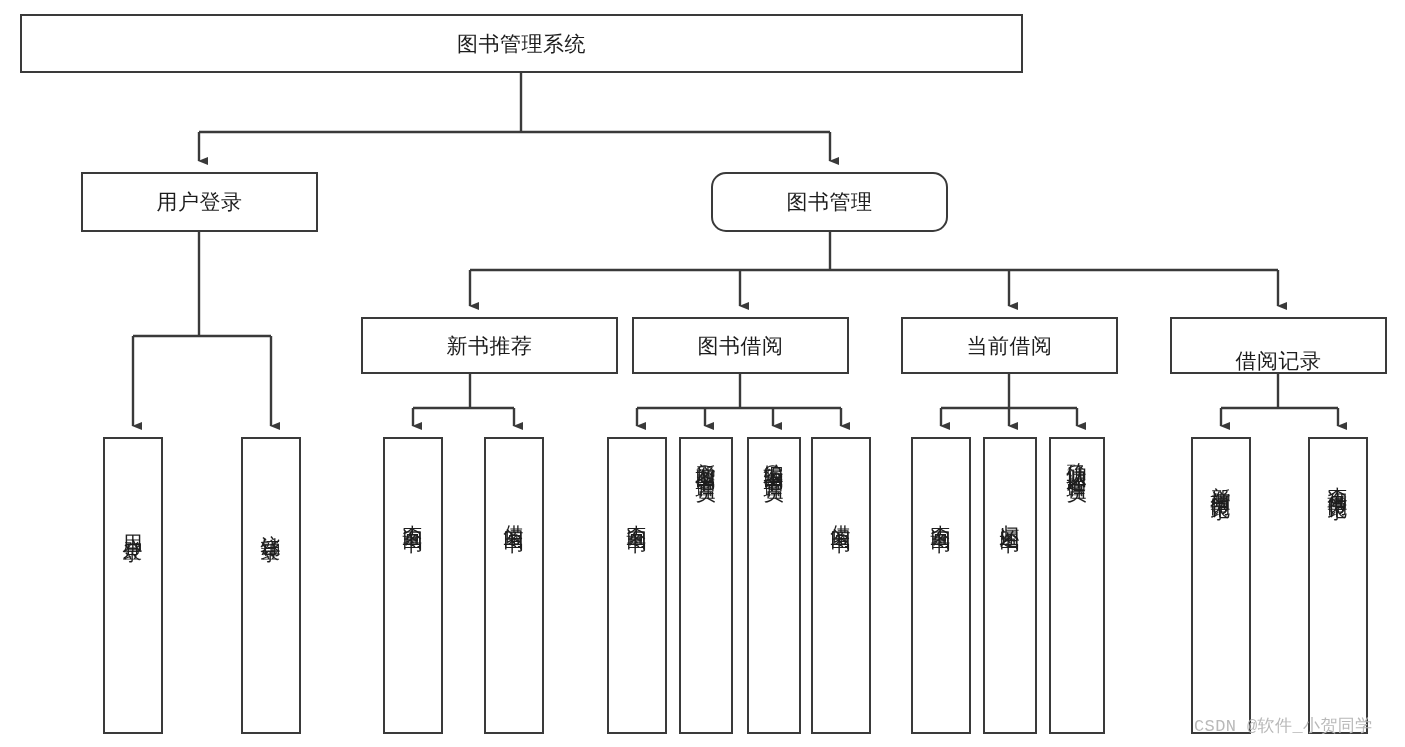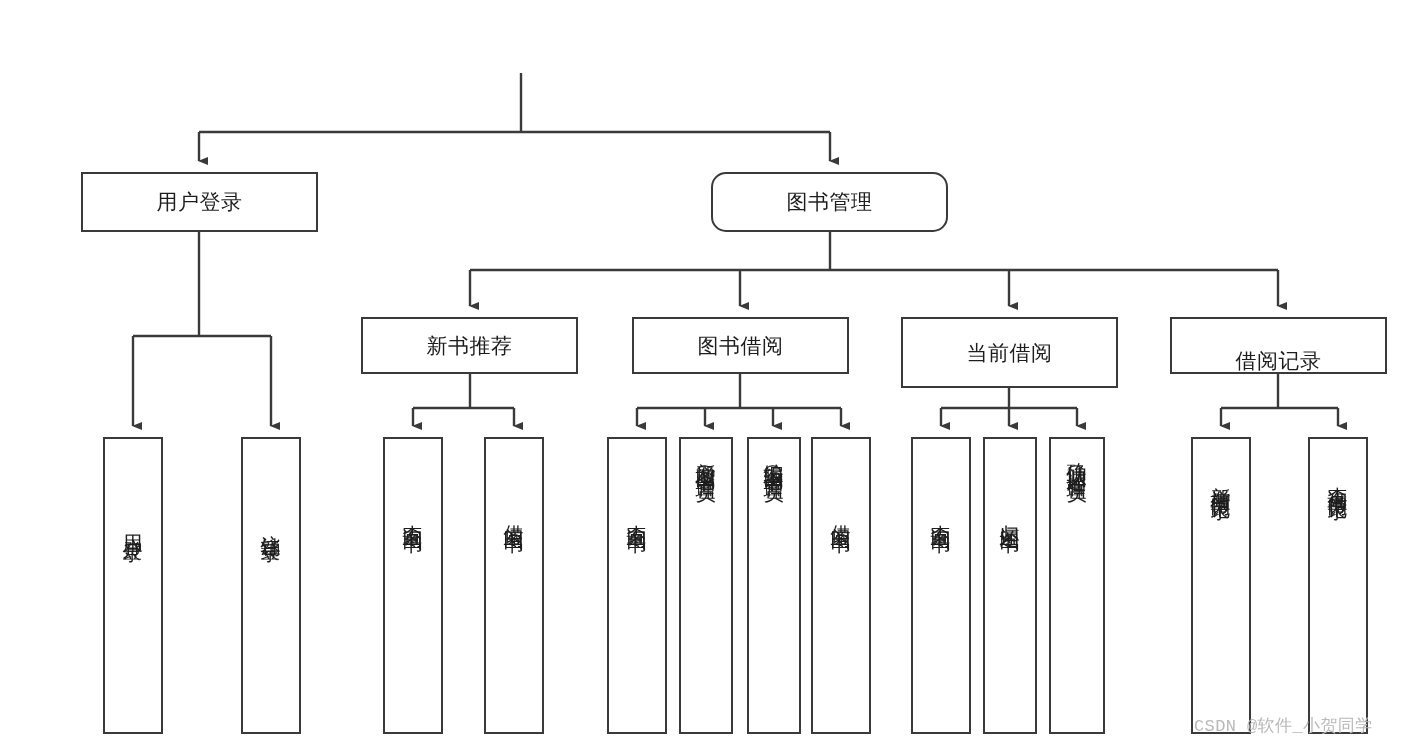--- a/index.html
+++ b/index.html
@@ -117,35 +117,38 @@
       <path d="M1009,408 L1009,426" marker-end="url(#arrowhead)"></path>
       <path d="M1077,408 L1077,426" marker-end="url(#arrowhead)"></path>
 
       <path d="M1278,374 L1278,408"></path>
       <path d="M1221,408 L1338,408"></path>
       <path d="M1221,408 L1221,426" marker-end="url(#arrowhead)"></path>
       <path d="M1338,408 L1338,426" marker-end="url(#arrowhead)"></path>
     </g>
   </svg>
 
+  <div class="node node-h" style="left:20px; top:14px; width:1003px; height:59px;">
+    <span class="node-label">图书管理系统</span>
+  </div>
 
   <div class="node node-h" style="left:81px; top:172px; width:237px; height:60px;">
     <span class="node-label">用户登录</span>
   </div>
   <div class="node node-h" style="left:711px; top:172px; width:237px; height:60px;border-radius:15px;">
     <span class="node-label">图书管理</span>
   </div>
 
-  <div class="node node-h" style="left:361px; top:317px; width:217px; height:57px;">
+  <div class="node node-h" style="left:361px; top:317px; width:257px; height:57px;">
     <span class="node-label">新书推荐</span>
   </div>
   <div class="node node-h" style="left:632px; top:317px; width:217px; height:57px;">
     <span class="node-label">图书借阅</span>
   </div>
-  <div class="node node-h" style="left:901px; top:317px; width:217px; height:71px;">
+  <div class="node node-h" style="left:901px; top:317px; width:217px; height:57px;">
     <span class="node-label">当前借阅</span>
   </div>
   <div class="node node-h" style="left:1170px; top:317px; width:217px; height:57px;align-items:flex-end;">
     <span class="node-label">借阅记录</span>
   </div>
 
   <div class="node node-v" style="left:103px; top:437px; width:60px; height:297px; padding-top:80px;">
     <span class="node-label">用户登录</span>
   </div>
   <div class="node node-v" style="left:241px; top:437px; width:60px; height:297px; padding-top:80px;">

